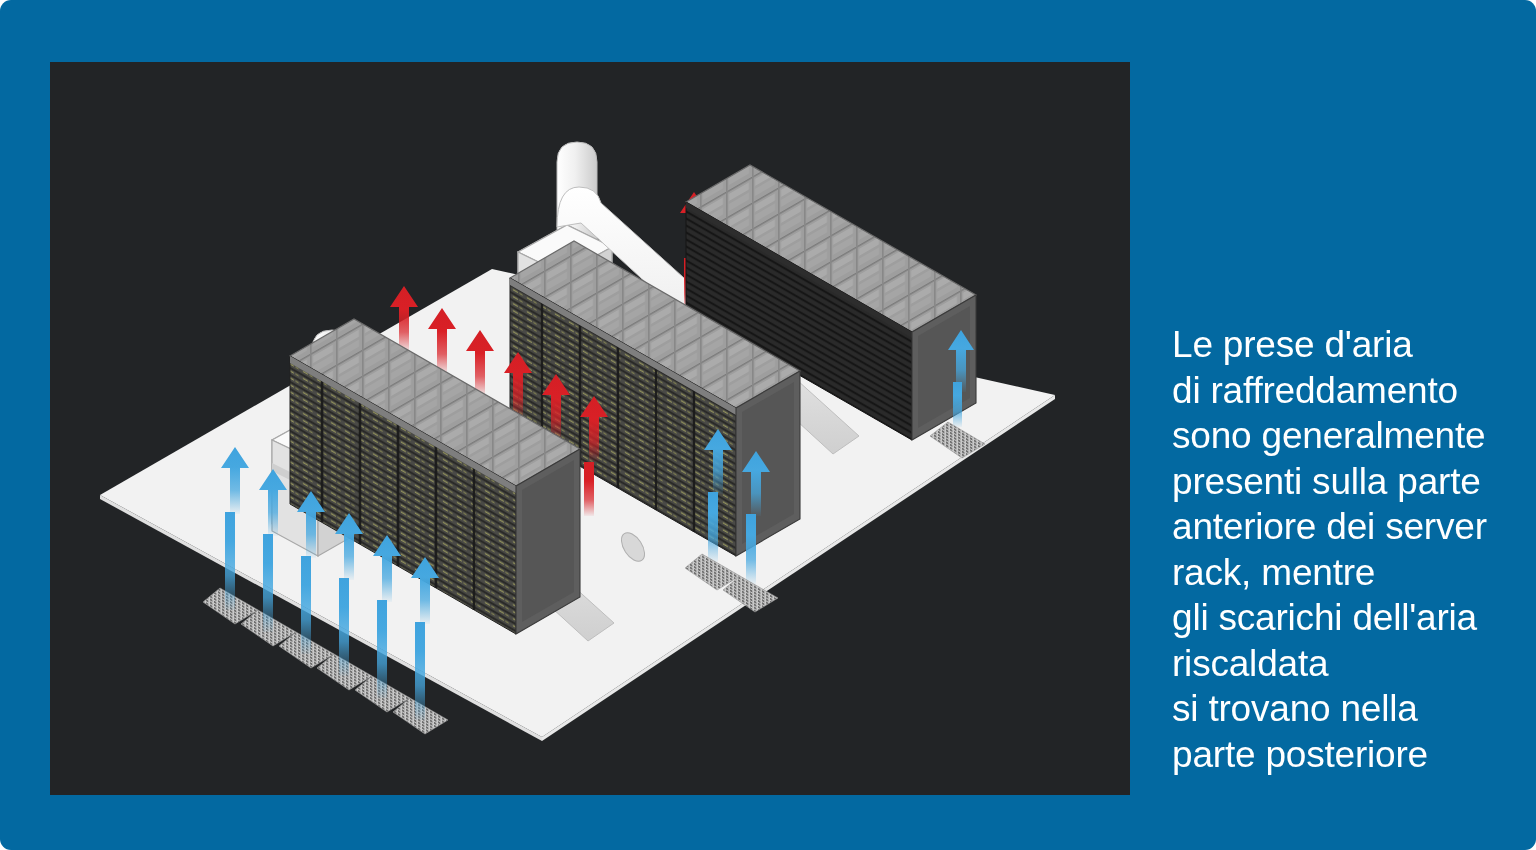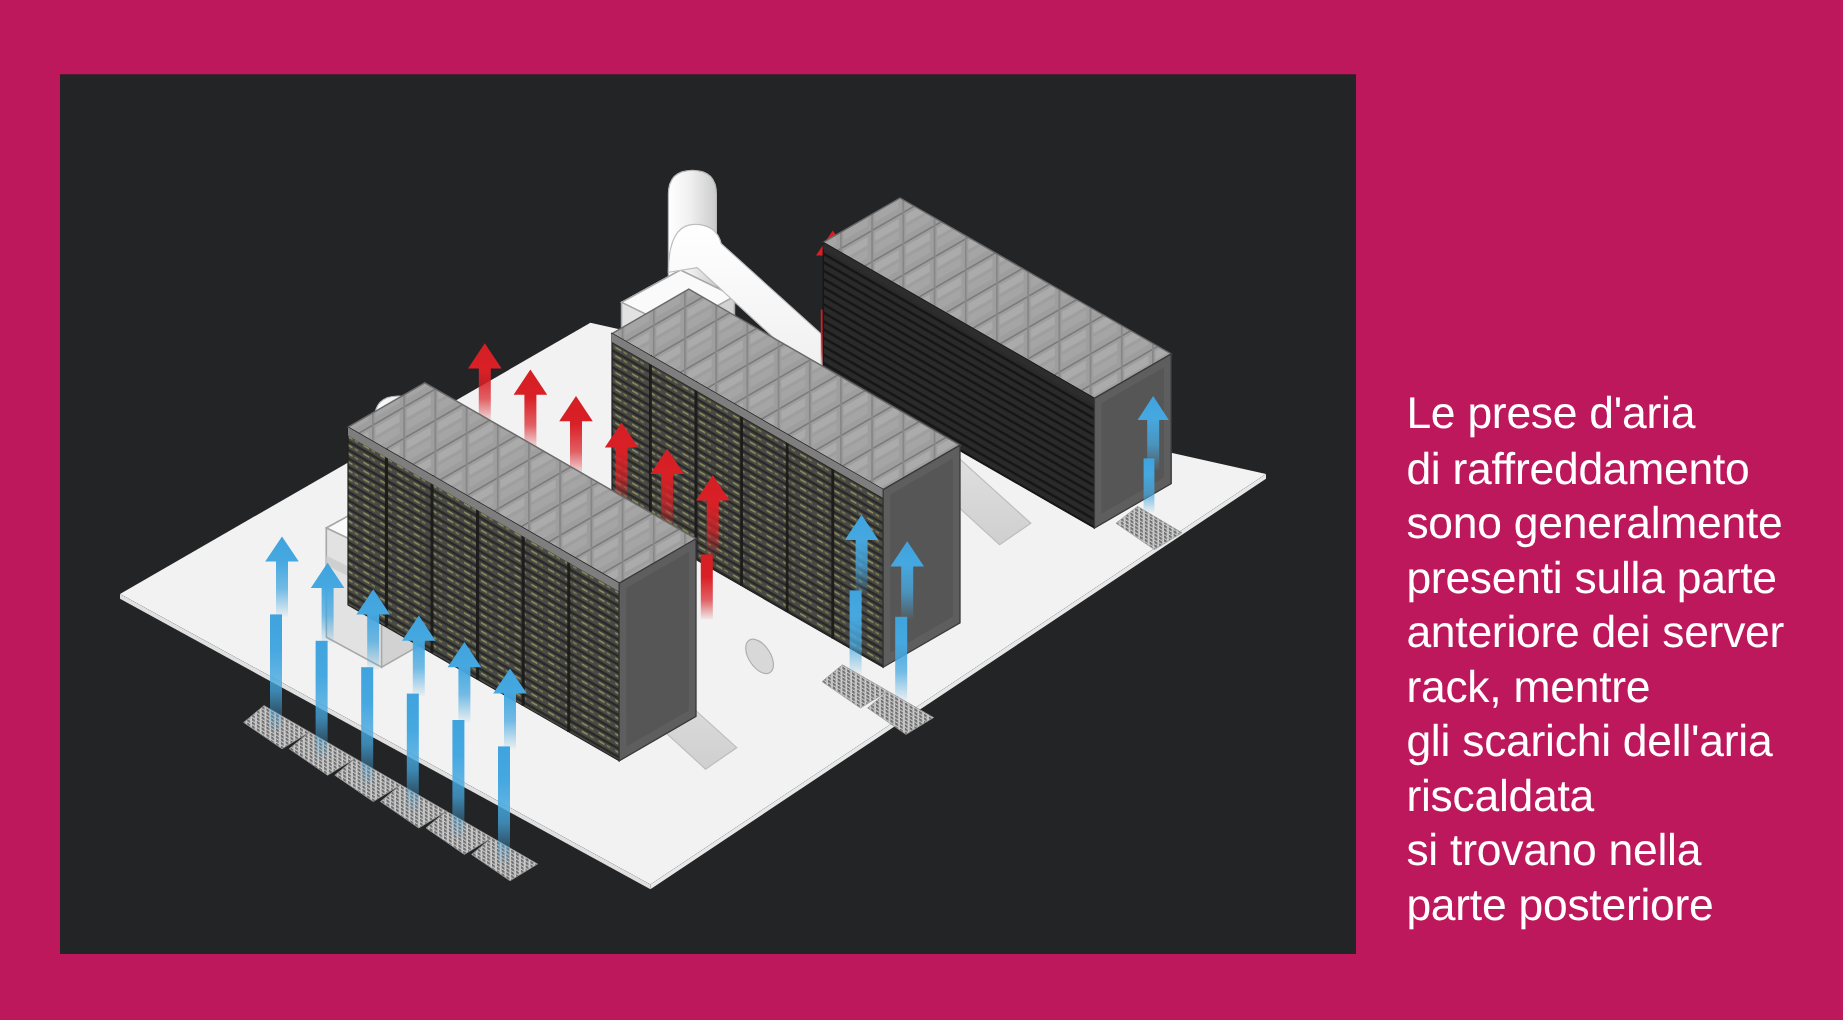--- a/index.html
+++ b/index.html
@@ -5,23 +5,24 @@
 <style>
   html, body {
     margin: 0;
     padding: 0;
     background: #ffffff;
   }
   #slide {
     position: relative;
     width: 1536px;
     height: 850px;
-    background: #be185d;
+    background: #0369a1;
     overflow: hidden;
     font-family: "Liberation Sans", sans-serif;
+    border-radius: 11px;
   }
   #illustration-panel {
     position: absolute;
     left: 50px;
     top: 62px;
     width: 1080px;
     height: 733px;
     background: #222426;
     overflow: hidden;
   }

